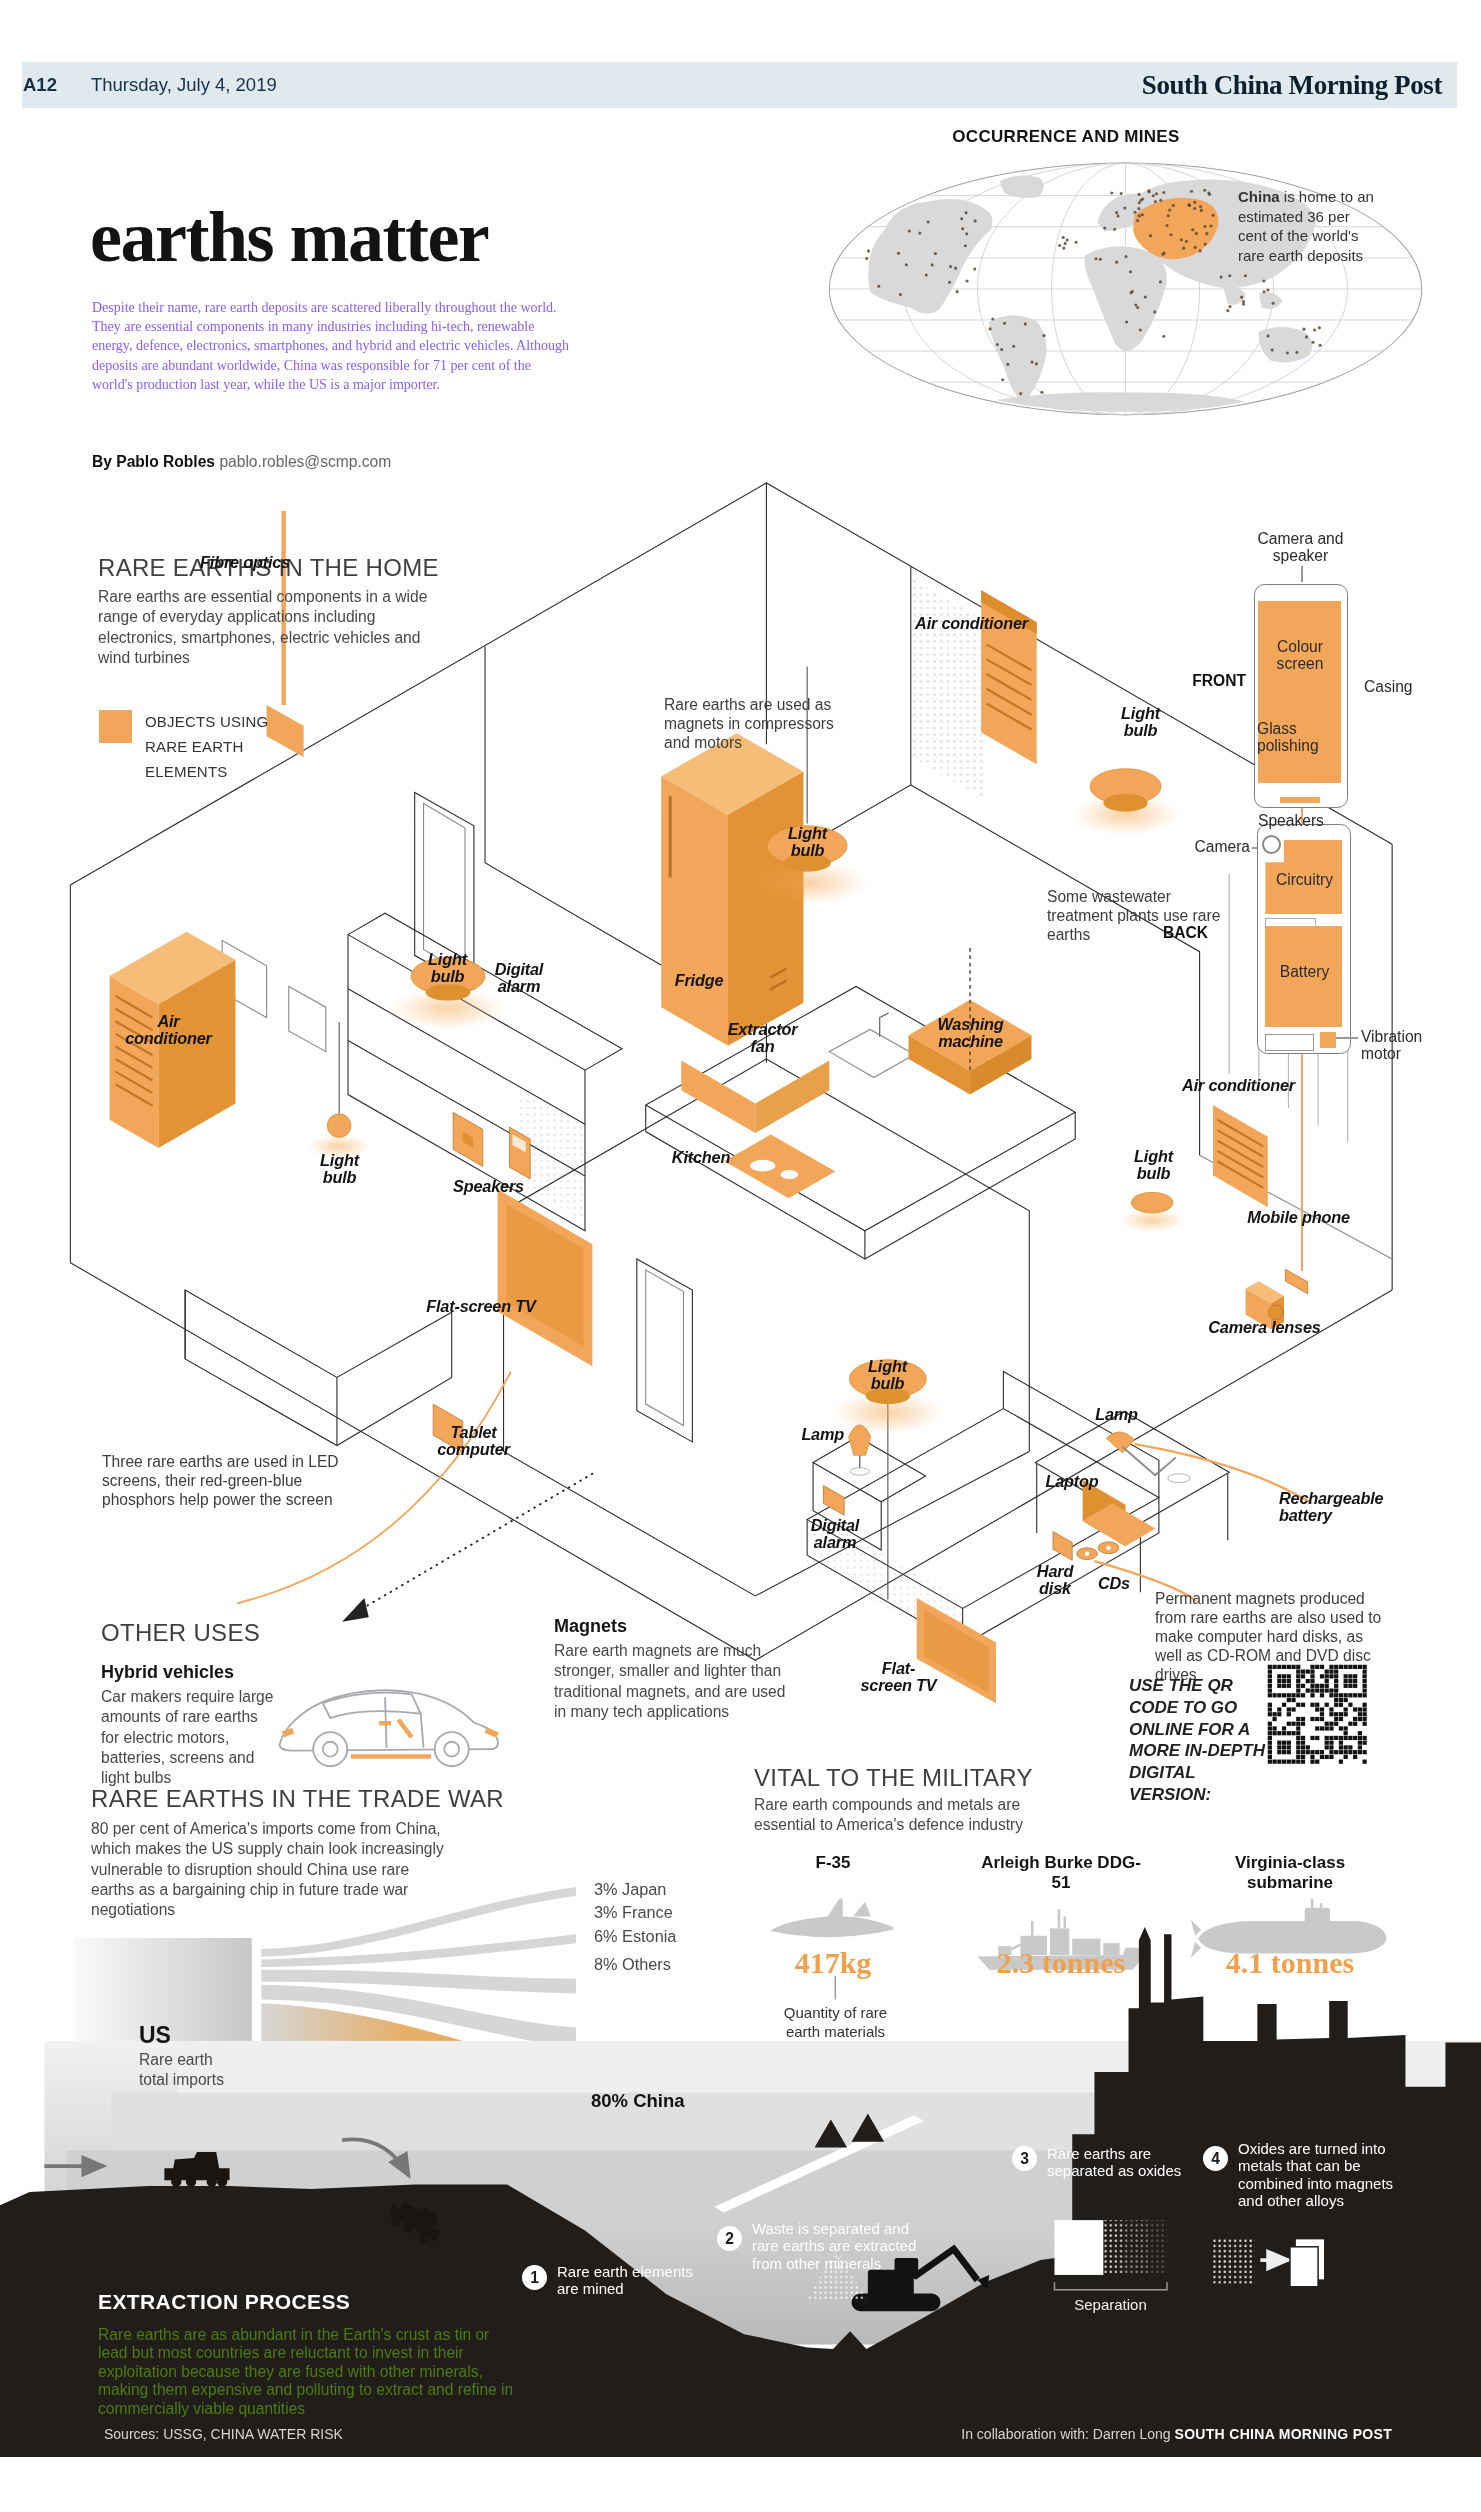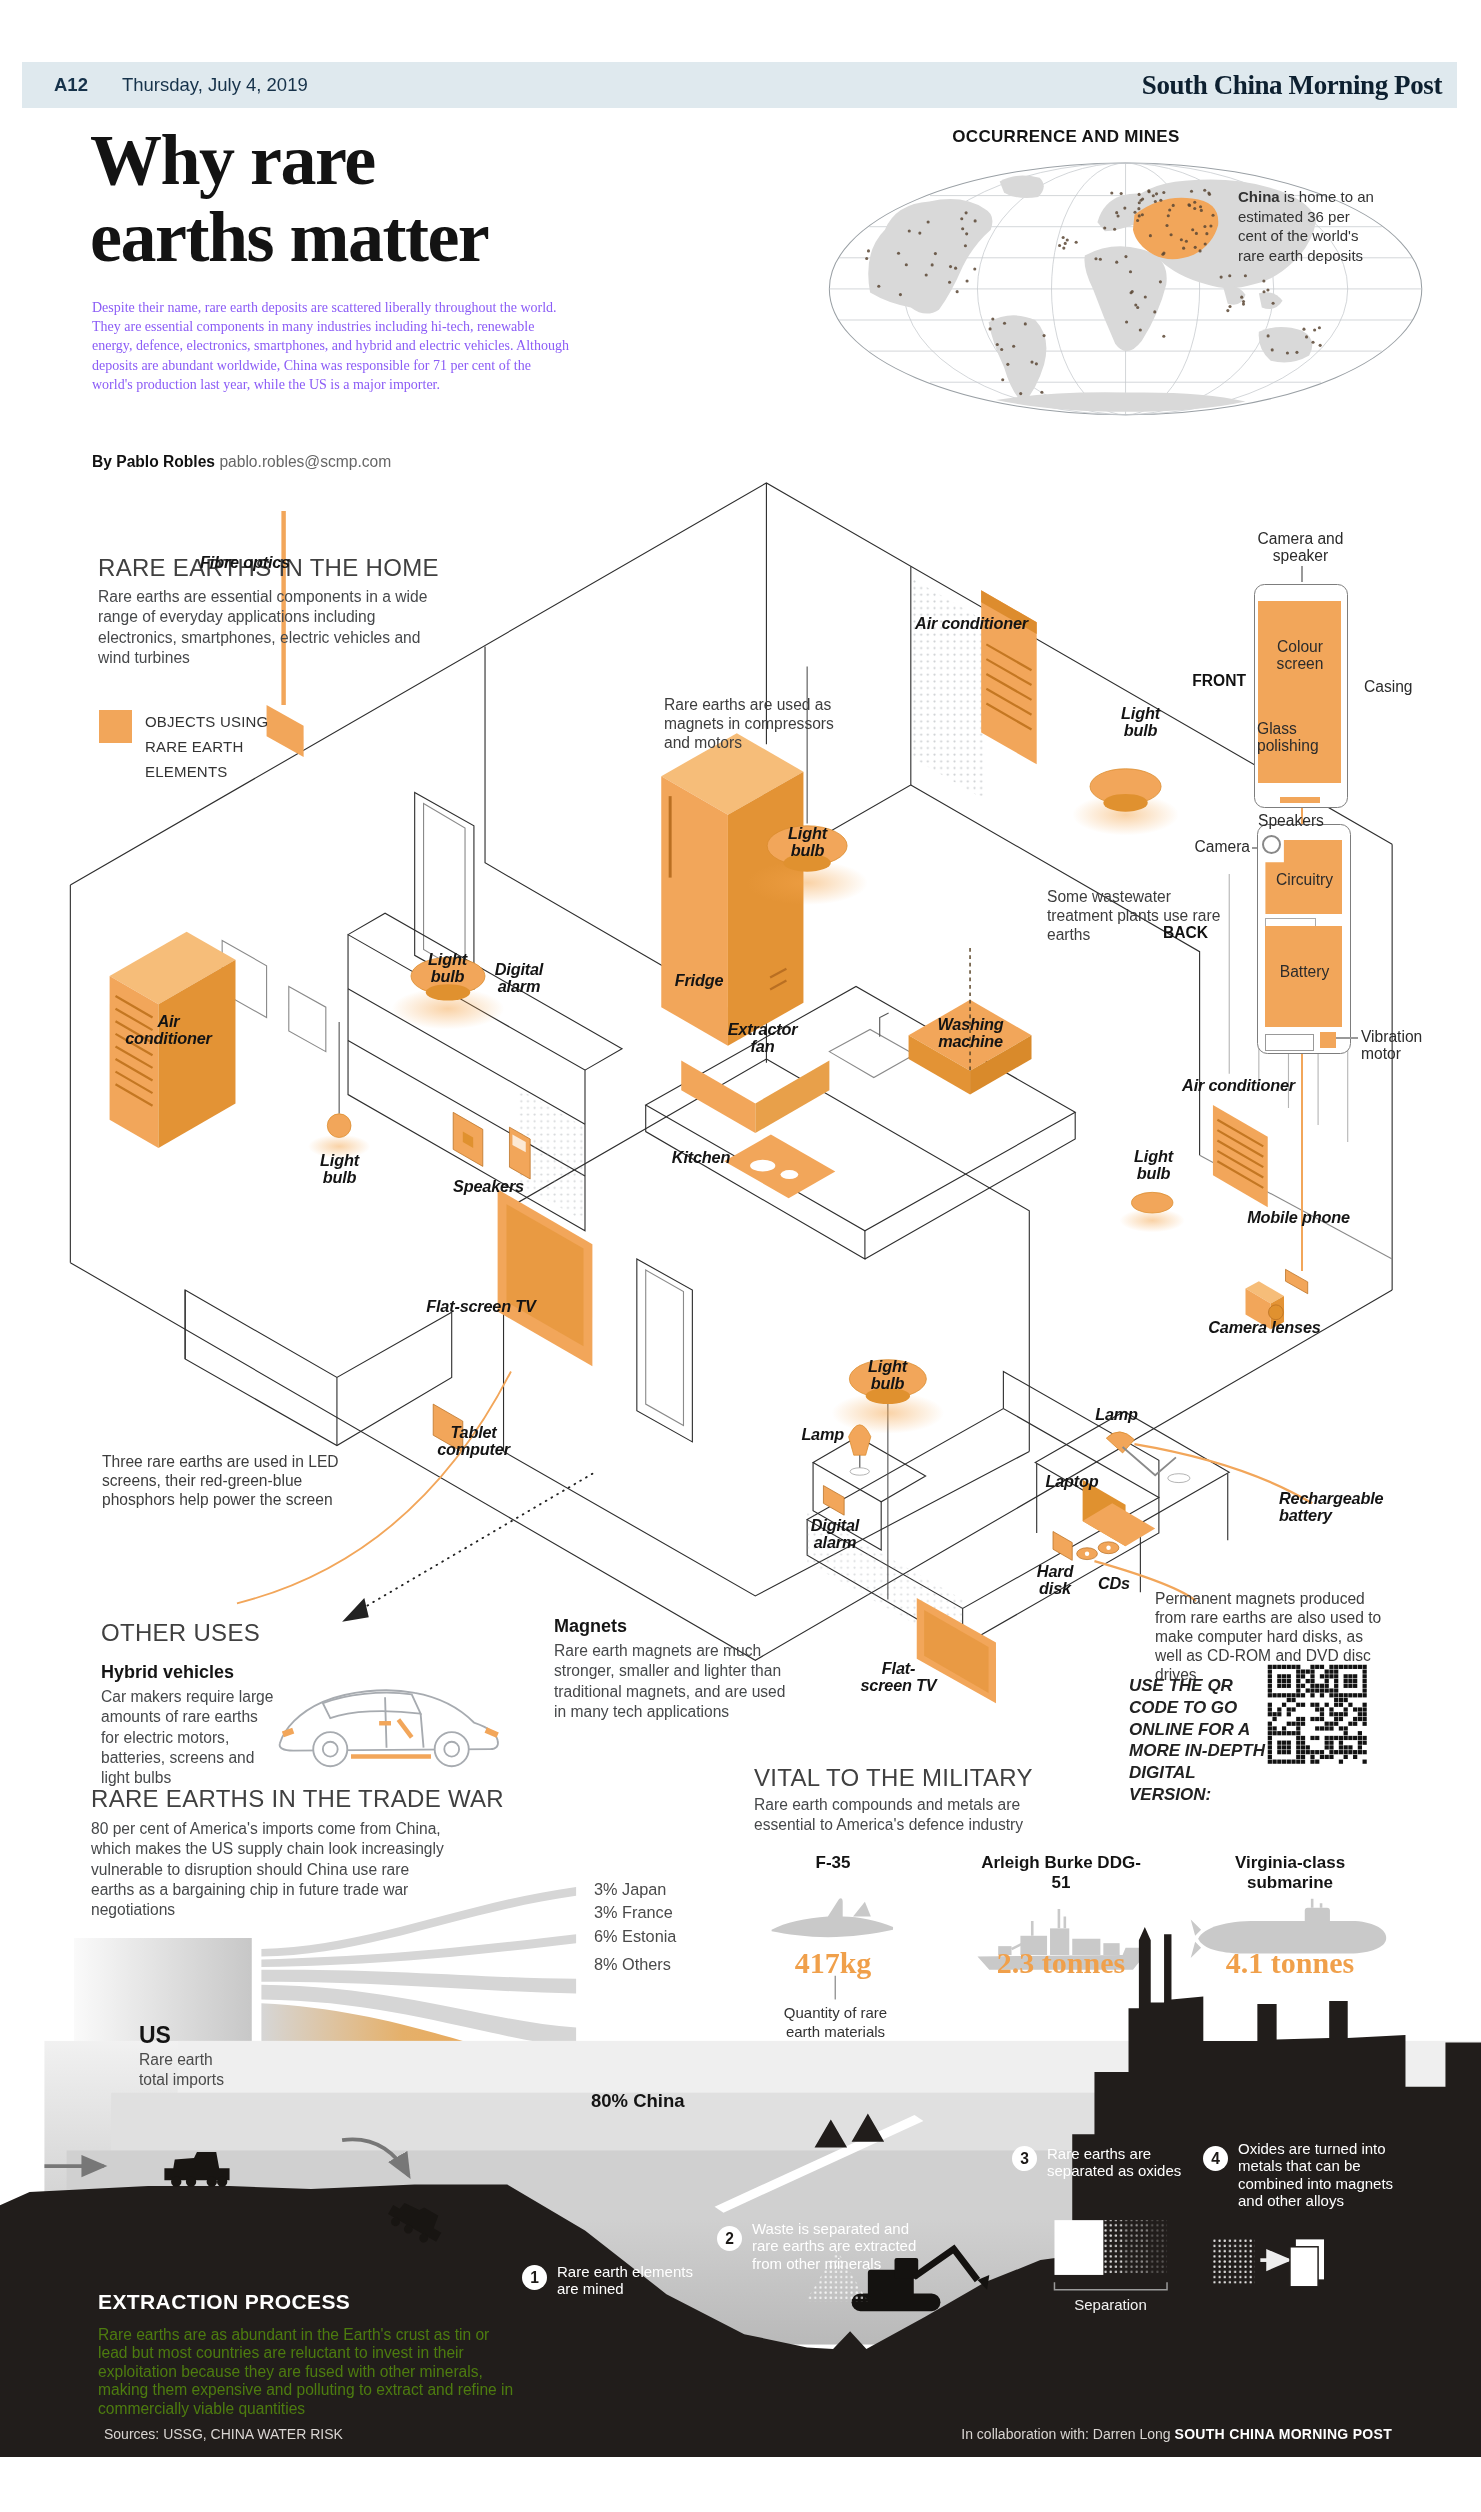--- a/index.html
+++ b/index.html
@@ -8,21 +8,21 @@
   .lbl{position:absolute;z-index:2;font-weight:bold;font-style:italic;font-size:16.3px;line-height:1.05;color:#141414;text-align:center;letter-spacing:-0.2px}
   .lbl.la{text-align:left}
   .lbl.ra{text-align:right}
   .note{position:absolute;z-index:2;font-size:15.6px;line-height:1.22;color:#3d3d3d}
   .sec-h{position:absolute;z-index:2;font-size:24px;font-weight:normal;color:#404040;letter-spacing:0.3px}
   .sub-h{position:absolute;z-index:2;font-size:18px;font-weight:bold;color:#141414}
   .body-txt{position:absolute;z-index:2;font-size:15.6px;line-height:1.3;color:#46484a}
   .phone-lbl{position:absolute;z-index:3;font-size:15.6px;color:#2b2b2b;line-height:1.12}
   .phone-lbl.b{font-weight:bold;color:#111}
   .masthead{position:absolute;left:22px;top:62px;width:1435px;height:46px;background:#dfe9ee;z-index:2;display:flex;align-items:center}
-  .mh-page{font-weight:bold;font-size:18.5px;color:#16324a;margin-left:32px}
+  .mh-page{font-weight:bold;font-size:18.5px;color:#16324a;margin-left:1px}
   .mh-date{font-size:18.5px;color:#16324a;margin-left:34px}
   .mh-brand{margin-left:auto;margin-right:15px;font-family:"Liberation Serif",serif;font-weight:bold;font-size:27px;color:#0d2030;letter-spacing:-0.4px}
   .title{position:absolute;z-index:2;font-family:"Liberation Serif",serif;font-weight:bold;font-size:72px;line-height:1;color:#131313;letter-spacing:-1.5px}
   .intro{position:absolute;z-index:2;font-family:"Liberation Serif",serif;font-size:14px;line-height:1.37;color:#8b5cf6}
   .byline{position:absolute;z-index:2;font-size:15.6px;color:#666}
   .byline b{color:#111}
   .map-title{position:absolute;z-index:2;font-size:17px;font-weight:bold;color:#141414;letter-spacing:0.3px;text-align:center;width:296px}
   .map-cap{position:absolute;z-index:2;font-size:15px;line-height:1.3;color:#333;width:141px}
   .legend-sq{position:absolute;z-index:2;width:33px;height:33px;background:#f2a65a}
   .legend-tx{position:absolute;z-index:2;font-size:15px;line-height:1.65;color:#333;letter-spacing:0.2px}
@@ -761,21 +761,20 @@
         <rect x="128" y="128" width="5.7" height="5.7" fill="#121212"></rect>
       </g>
   </svg>
 
   <div class="masthead">
     <span class="mh-page">A12</span>
     <span class="mh-date">Thursday, July 4, 2019</span>
     <span class="mh-brand">South China Morning Post</span>
   </div>
 
-  <div class="title" style="left:90px;top:124px">Why rare</div>
   <div class="title" style="left:90px;top:201px">earths matter</div>
   <div class="intro" style="left:92px;top:298px;width:481px">Despite their name, rare earth deposits are scattered liberally throughout the world. They are essential components in many industries including hi-tech, renewable energy, defence, electronics, smartphones, and hybrid and electric vehicles. Although deposits are abundant worldwide, China was responsible for 71 per cent of the world's production last year, while the US is a major importer.</div>
   <div class="byline" style="left:92px;top:453px">
     <b>By Pablo Robles</b>
     <span>pablo.robles@scmp.com</span>
   </div>
 
   <div class="map-title" style="left:918px;top:127px">OCCURRENCE AND MINES</div>
   <div class="map-cap" style="left:1238px;top:187px">
     <b>China</b><span> is home to an estimated 36 per cent of the world's rare earth deposits</span>

